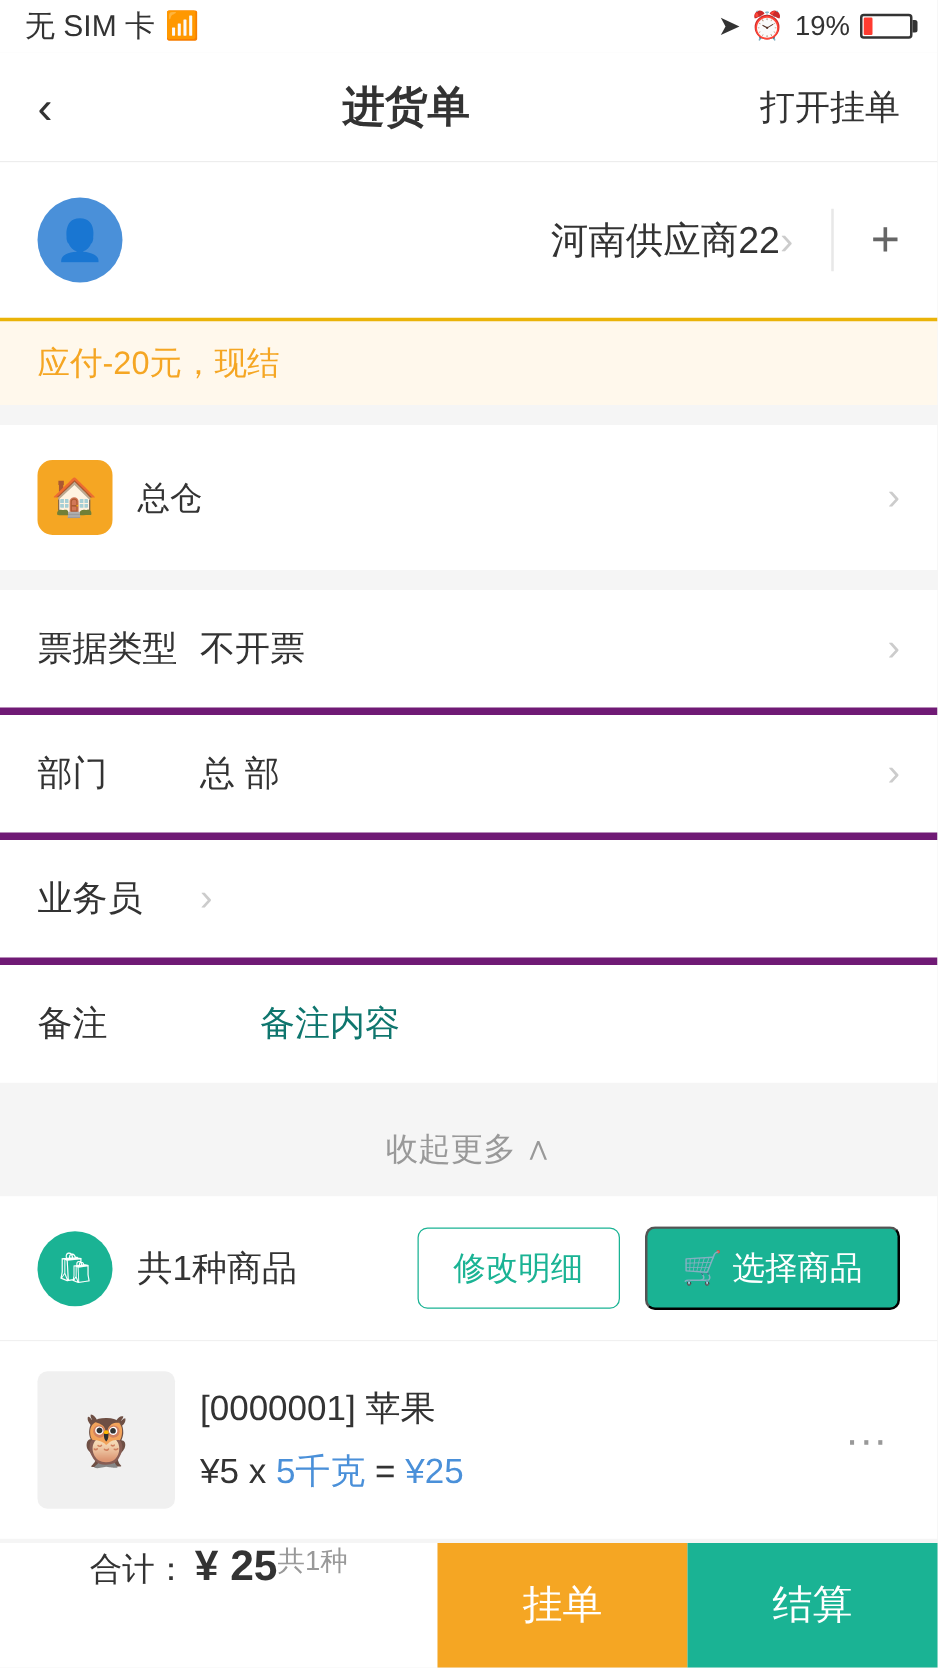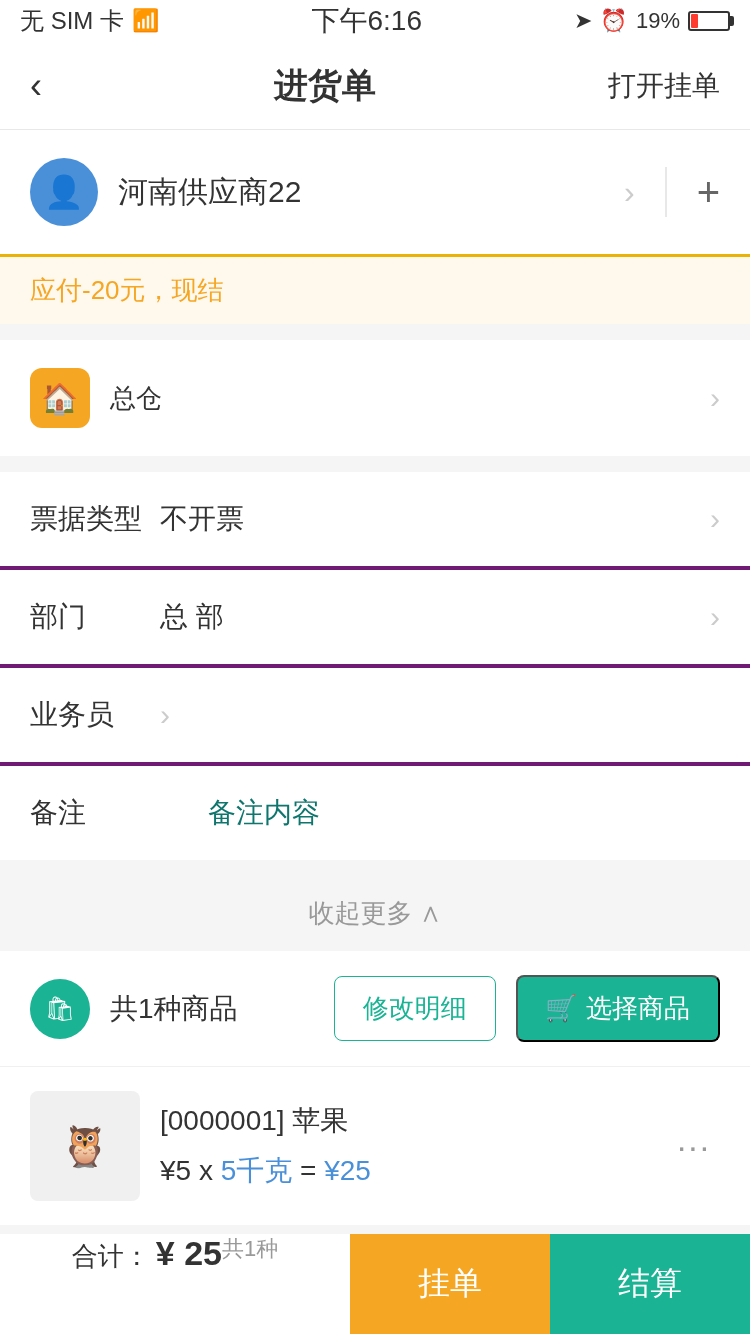--- a/index.html
+++ b/index.html
@@ -100,20 +100,21 @@
       display: flex; align-items: center; justify-content: center;
       color: #fff;
       font-size: 32px;
       margin-right: 20px;
       flex-shrink: 0;
     }
     .supplier-name {
       flex: 1;
       font-size: 30px;
       color: #333;
+      text-align: right;
     }
     .supplier-chevron {
       color: #ccc;
       font-size: 32px;
       margin-right: 30px;
     }
     .supplier-divider {
       width: 2px;
       height: 50px;
       background: #e8e8e8;
@@ -161,21 +162,21 @@
       color: #ccc;
       font-size: 30px;
     }
 
     
     .form-row {
       background: #fff;
       display: flex;
       align-items: center;
       padding: 28px 30px;
-      border-bottom: 4px solid #701a75;
+      border-bottom: 6px solid #701a75;
       cursor: pointer;
     }
     .form-row:last-child { border-bottom: none; }
     .form-label {
       font-size: 28px;
       color: #333;
       width: 130px;
       flex-shrink: 0;
     }
     .form-value {
@@ -332,21 +333,20 @@
     .wifi-icon { font-size: 22px; }
   </style>
 </head>
 <body>
 
 <div class="status-bar">
   <div class="status-left">
     <span>无 SIM 卡</span>
     <span class="wifi-icon">📶</span>
   </div>
-  <div class="status-center">下午6:16</div>
   <div class="status-right">
     <span>➤</span>
     <span>⏰</span>
     <span>19%</span>
     <span class="battery-icon">
       <span class="battery-fill"></span>
     </span>
   </div>
 </div>
 

